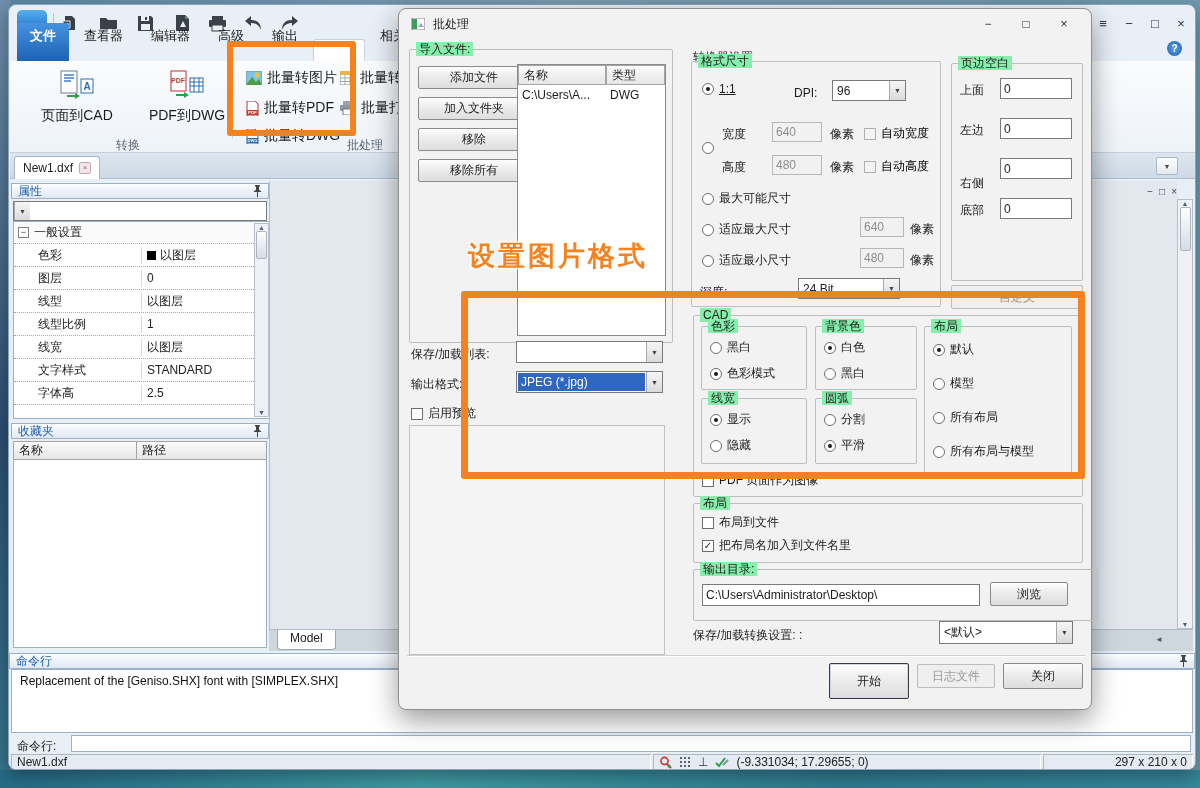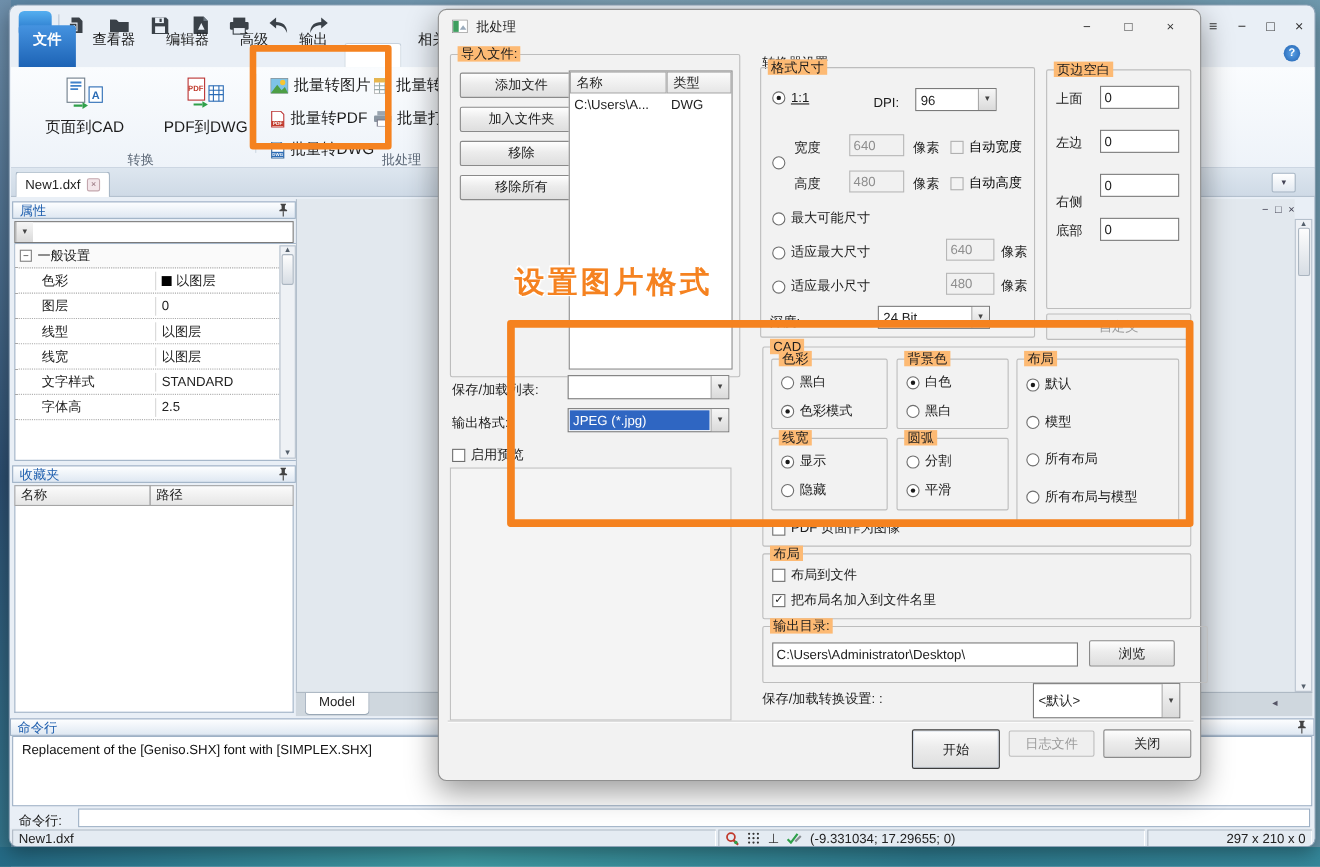--- a/index.html
+++ b/index.html
@@ -44,21 +44,21 @@
 .sthumb{width:11px;background:linear-gradient(#fdfdfd,#d7dde4);border:1px solid #aab5c0;border-radius:2px}
 .hcell{background:linear-gradient(#fbfbfb,#e6e6e6);border:1px solid #a5a5a5;font-size:12px;color:#222;display:flex;align-items:center;padding:0 5px}
 
 #log{position:absolute;left:2px;top:664px;width:1182px;height:64px;background:#fff;border:1px solid #9db0c5;font-size:12px;color:#111;padding:4px 8px}
 .scell{display:flex;align-items:center;font-size:12px;color:#222;box-shadow:inset 1px 1px 0 #aeb9c4,inset -1px -1px 0 #fff;padding:0 6px;height:16px}
 
 #dialog{position:absolute;left:398px;top:8px;width:694px;height:702px;background:#f2f2f2;border:1px solid #8f8f8f;border-radius:8px;box-shadow:0 10px 28px rgba(0,0,0,.4);z-index:10}
 #dlg-title{position:absolute;left:0;top:0;width:100%;height:30px;display:flex;align-items:center;padding:0 12px;gap:8px;font-size:12px;color:#1c1c1c}
 .dctl{width:30px;height:22px;display:flex;align-items:center;justify-content:center;font-size:12px;color:#333}
 .gb{position:absolute;border:1px solid #bdbdbd;border-radius:2px}
-.gb>.lg{position:absolute;top:-8px;left:6px;background:#fdba74;padding:0 3px;font-size:12px;color:#1c1c1c;line-height:14px;white-space:nowrap}
+.gb>.lg{position:absolute;top:-8px;left:6px;background:#86efac;padding:0 3px;font-size:12px;color:#1c1c1c;line-height:14px;white-space:nowrap}
 .btn{position:absolute;display:flex;align-items:center;justify-content:center;font-size:12px;color:#1c1c1c;background:linear-gradient(#fefefe,#ececec 45%,#dedede);border:1px solid #8a8a8a;border-radius:2px}
 .btn.dis{color:#9b9b9b;background:#efefef;border-color:#bdbdbd}
 .btn.def{border:1px solid #3c3c3c;box-shadow:inset 0 0 0 1px #cfd8e4}
 .opt{position:absolute;display:flex;align-items:center;gap:5px;font-size:12px;color:#1c1c1c;white-space:nowrap}
 .opt.dis{color:#000000}
 .radio{width:12px;height:12px;min-width:12px;border-radius:50%;border:1px solid #6e6e6e;background:#fff;position:relative}
 .radio.on::after{content:"";position:absolute;left:3px;top:3px;width:4px;height:4px;border-radius:50%;background:#1a1a1a}
 .cbx{width:12px;height:12px;min-width:12px;border:1px solid #6e6e6e;background:#fff;font-size:10px;line-height:10px;text-align:center;color:#1a1a1a;font-weight:bold}
 .cbx.dis{border-color:#b0b0b0;background:#f3f3f3}
 .inp{position:absolute;background:#fff;border:1px solid #7a7a7a;font-size:12px;color:#1c1c1c;padding:0 3px;display:flex;align-items:center;white-space:nowrap;overflow:hidden}
@@ -257,20 +257,24 @@
           <span>以图层</span>
         </span>
     </div>
     <div class="grow">
       <span class="lab">图层</span>
       <span class="val">0</span>
     </div>
     <div class="grow">
       <span class="lab">线型</span>
       <span class="val">以图层</span>
+    </div>
+    <div class="grow">
+      <span class="lab">线型比例</span>
+      <span class="val">1</span>
     </div>
     <div class="grow">
       <span class="lab">线宽</span>
       <span class="val">以图层</span>
     </div>
     <div class="grow">
       <span class="lab">文字样式</span>
       <span class="val">STANDARD</span>
     </div>
     <div class="grow">
@@ -570,21 +574,21 @@
     </div>
   </div>
 
   <div class="gb" style="left:294px;top:560px;width:405px;height:52px">
     <span class="lg">输出目录:</span>
     <div class="inp" style="left:8px;top:14px;width:278px;height:22px">C:\Users\Administrator\Desktop\</div>
     <div class="btn" style="left:296px;top:12px;width:78px;height:24px">浏览</div>
   </div>
 
   <div class="lbl" style="left:294px;top:618px">保存/加载转换设置: :</div>
-  <div class="combo" style="left:540px;top:612px;width:134px;height:32px">
+  <div class="combo" style="left:540px;top:612px;width:134px;height:23px">
     <span class="v">&lt;默认&gt;</span>
     <span class="a">▼</span>
   </div>
 
   <div style="position:absolute;left:8px;top:646px;width:678px;border-top:1px solid #cfcfcf;box-shadow:0 1px 0 #fff"></div>
   <div class="btn def" style="left:430px;top:654px;width:80px;height:36px">开始</div>
   <div class="btn dis" style="left:518px;top:655px;width:78px;height:24px">日志文件</div>
   <div class="btn" style="left:604px;top:654px;width:80px;height:26px">关闭</div>
 </div>
 

